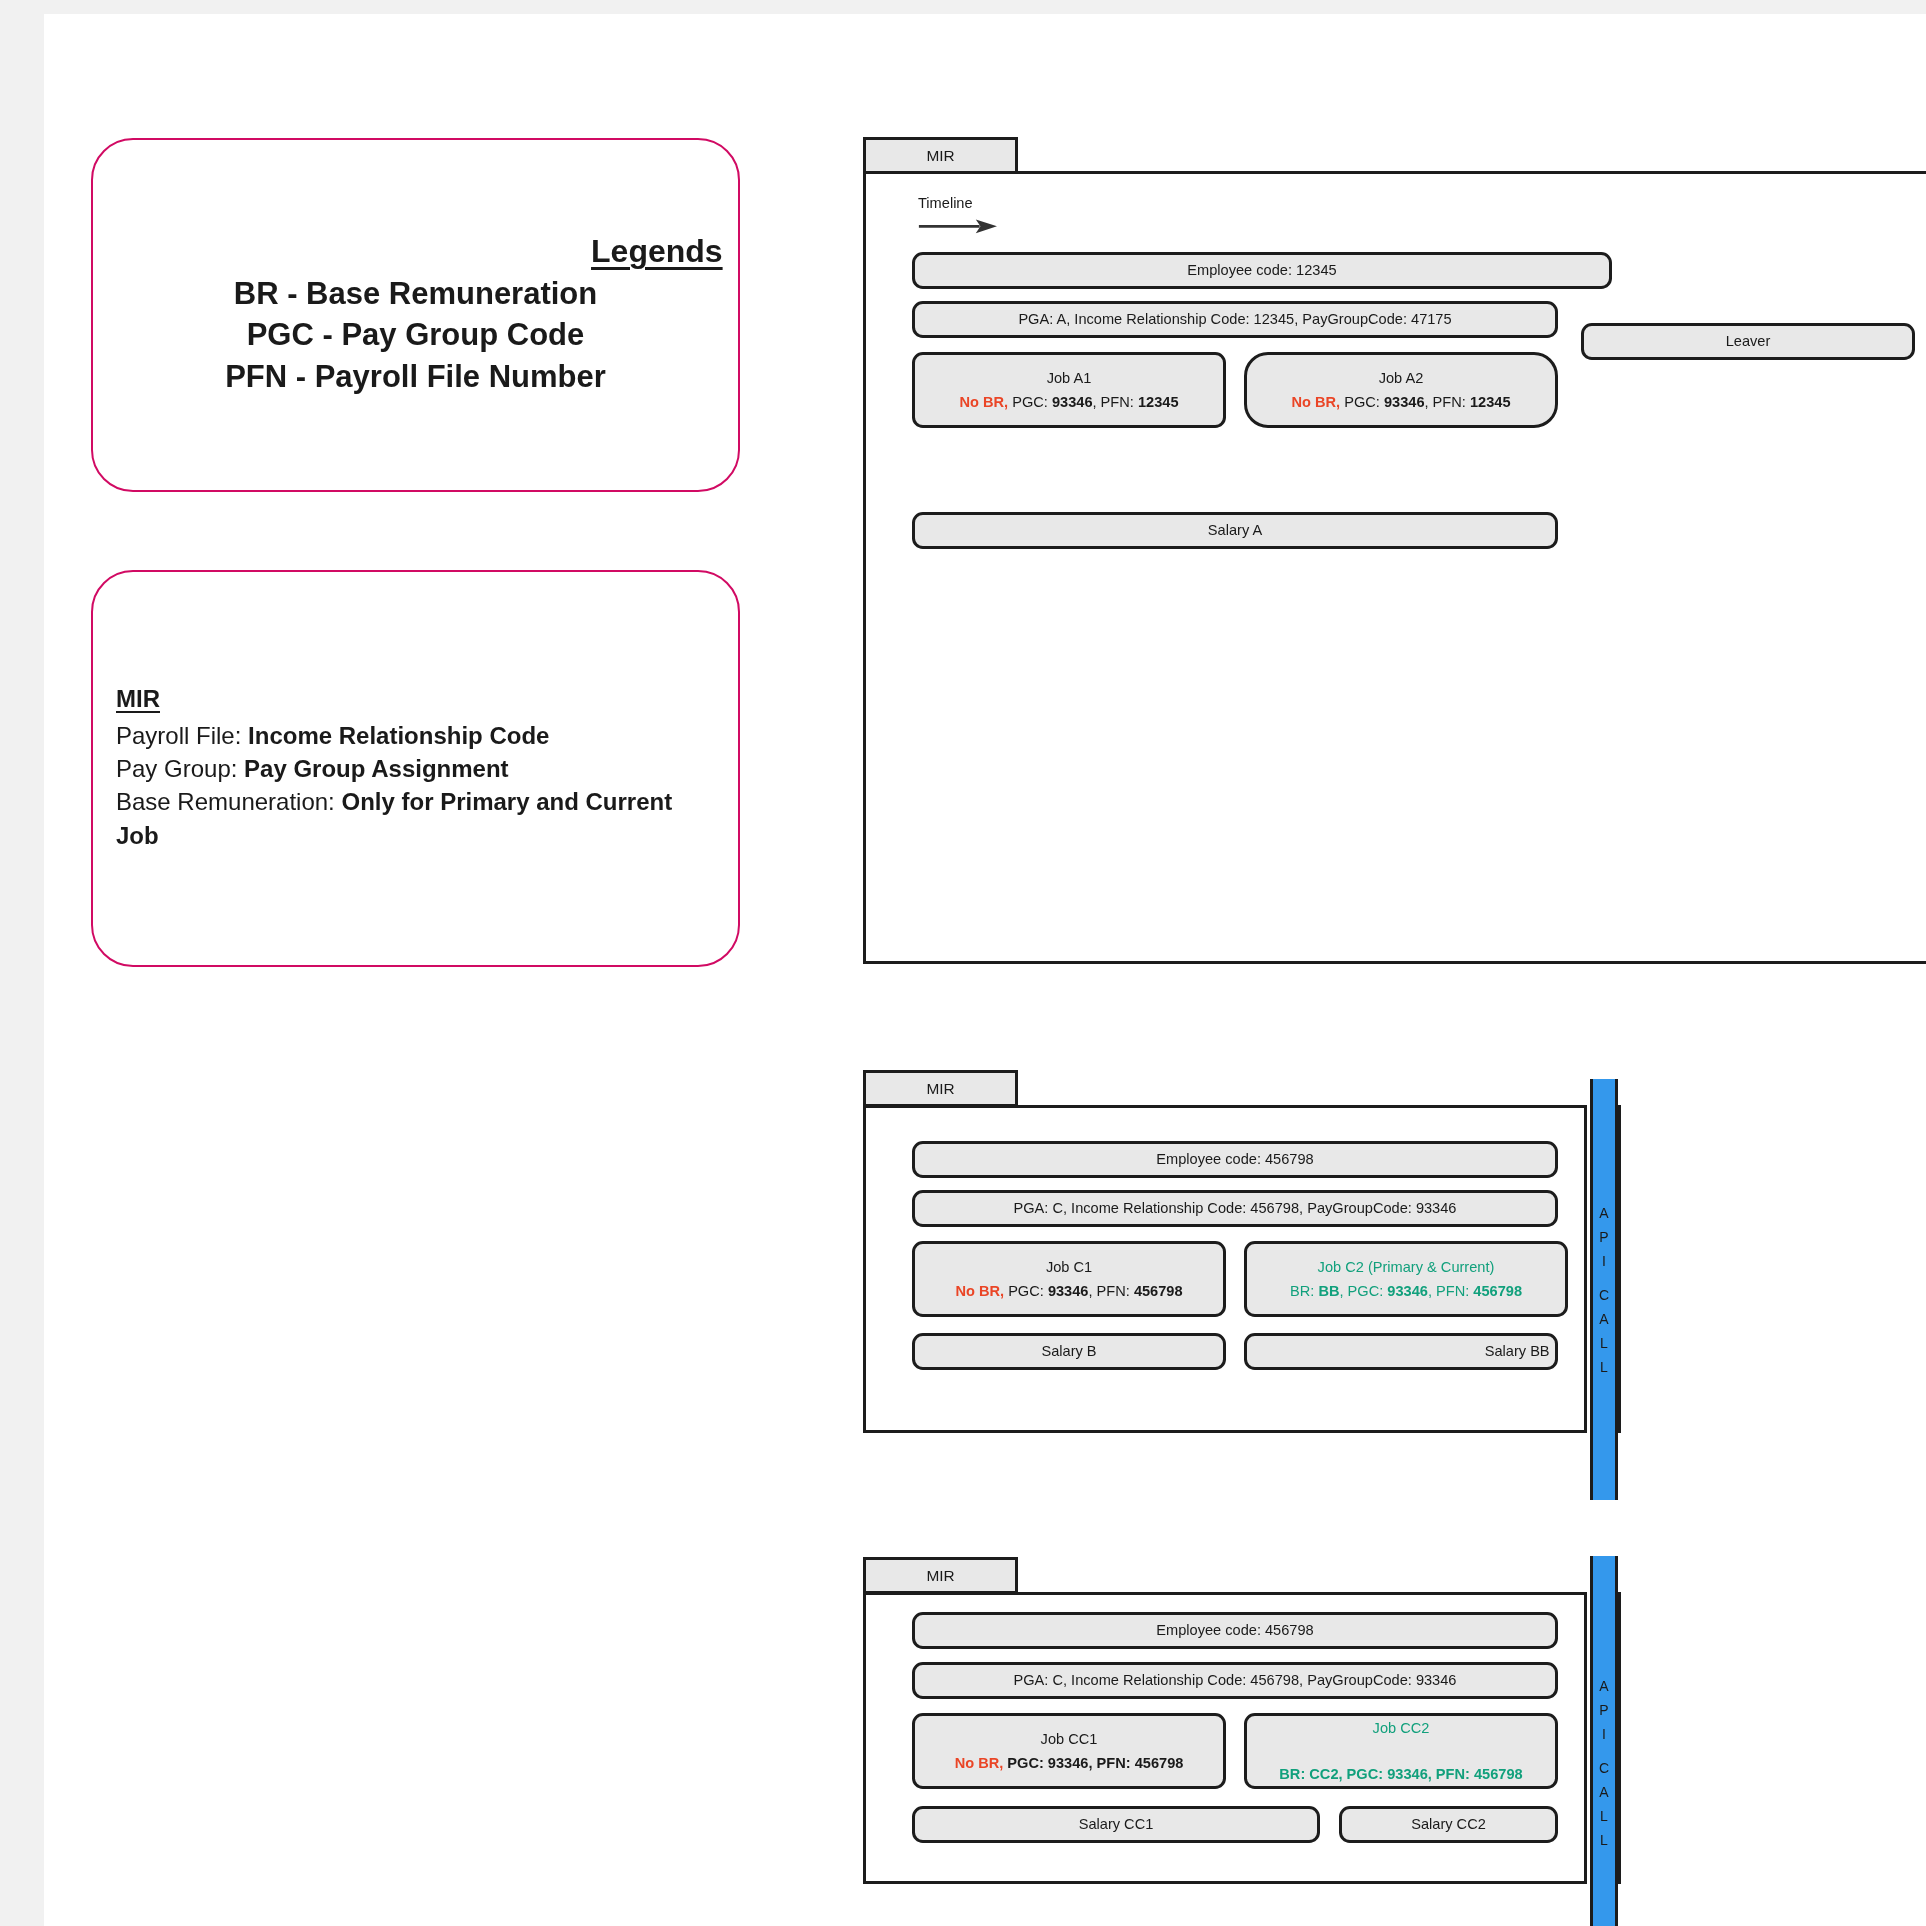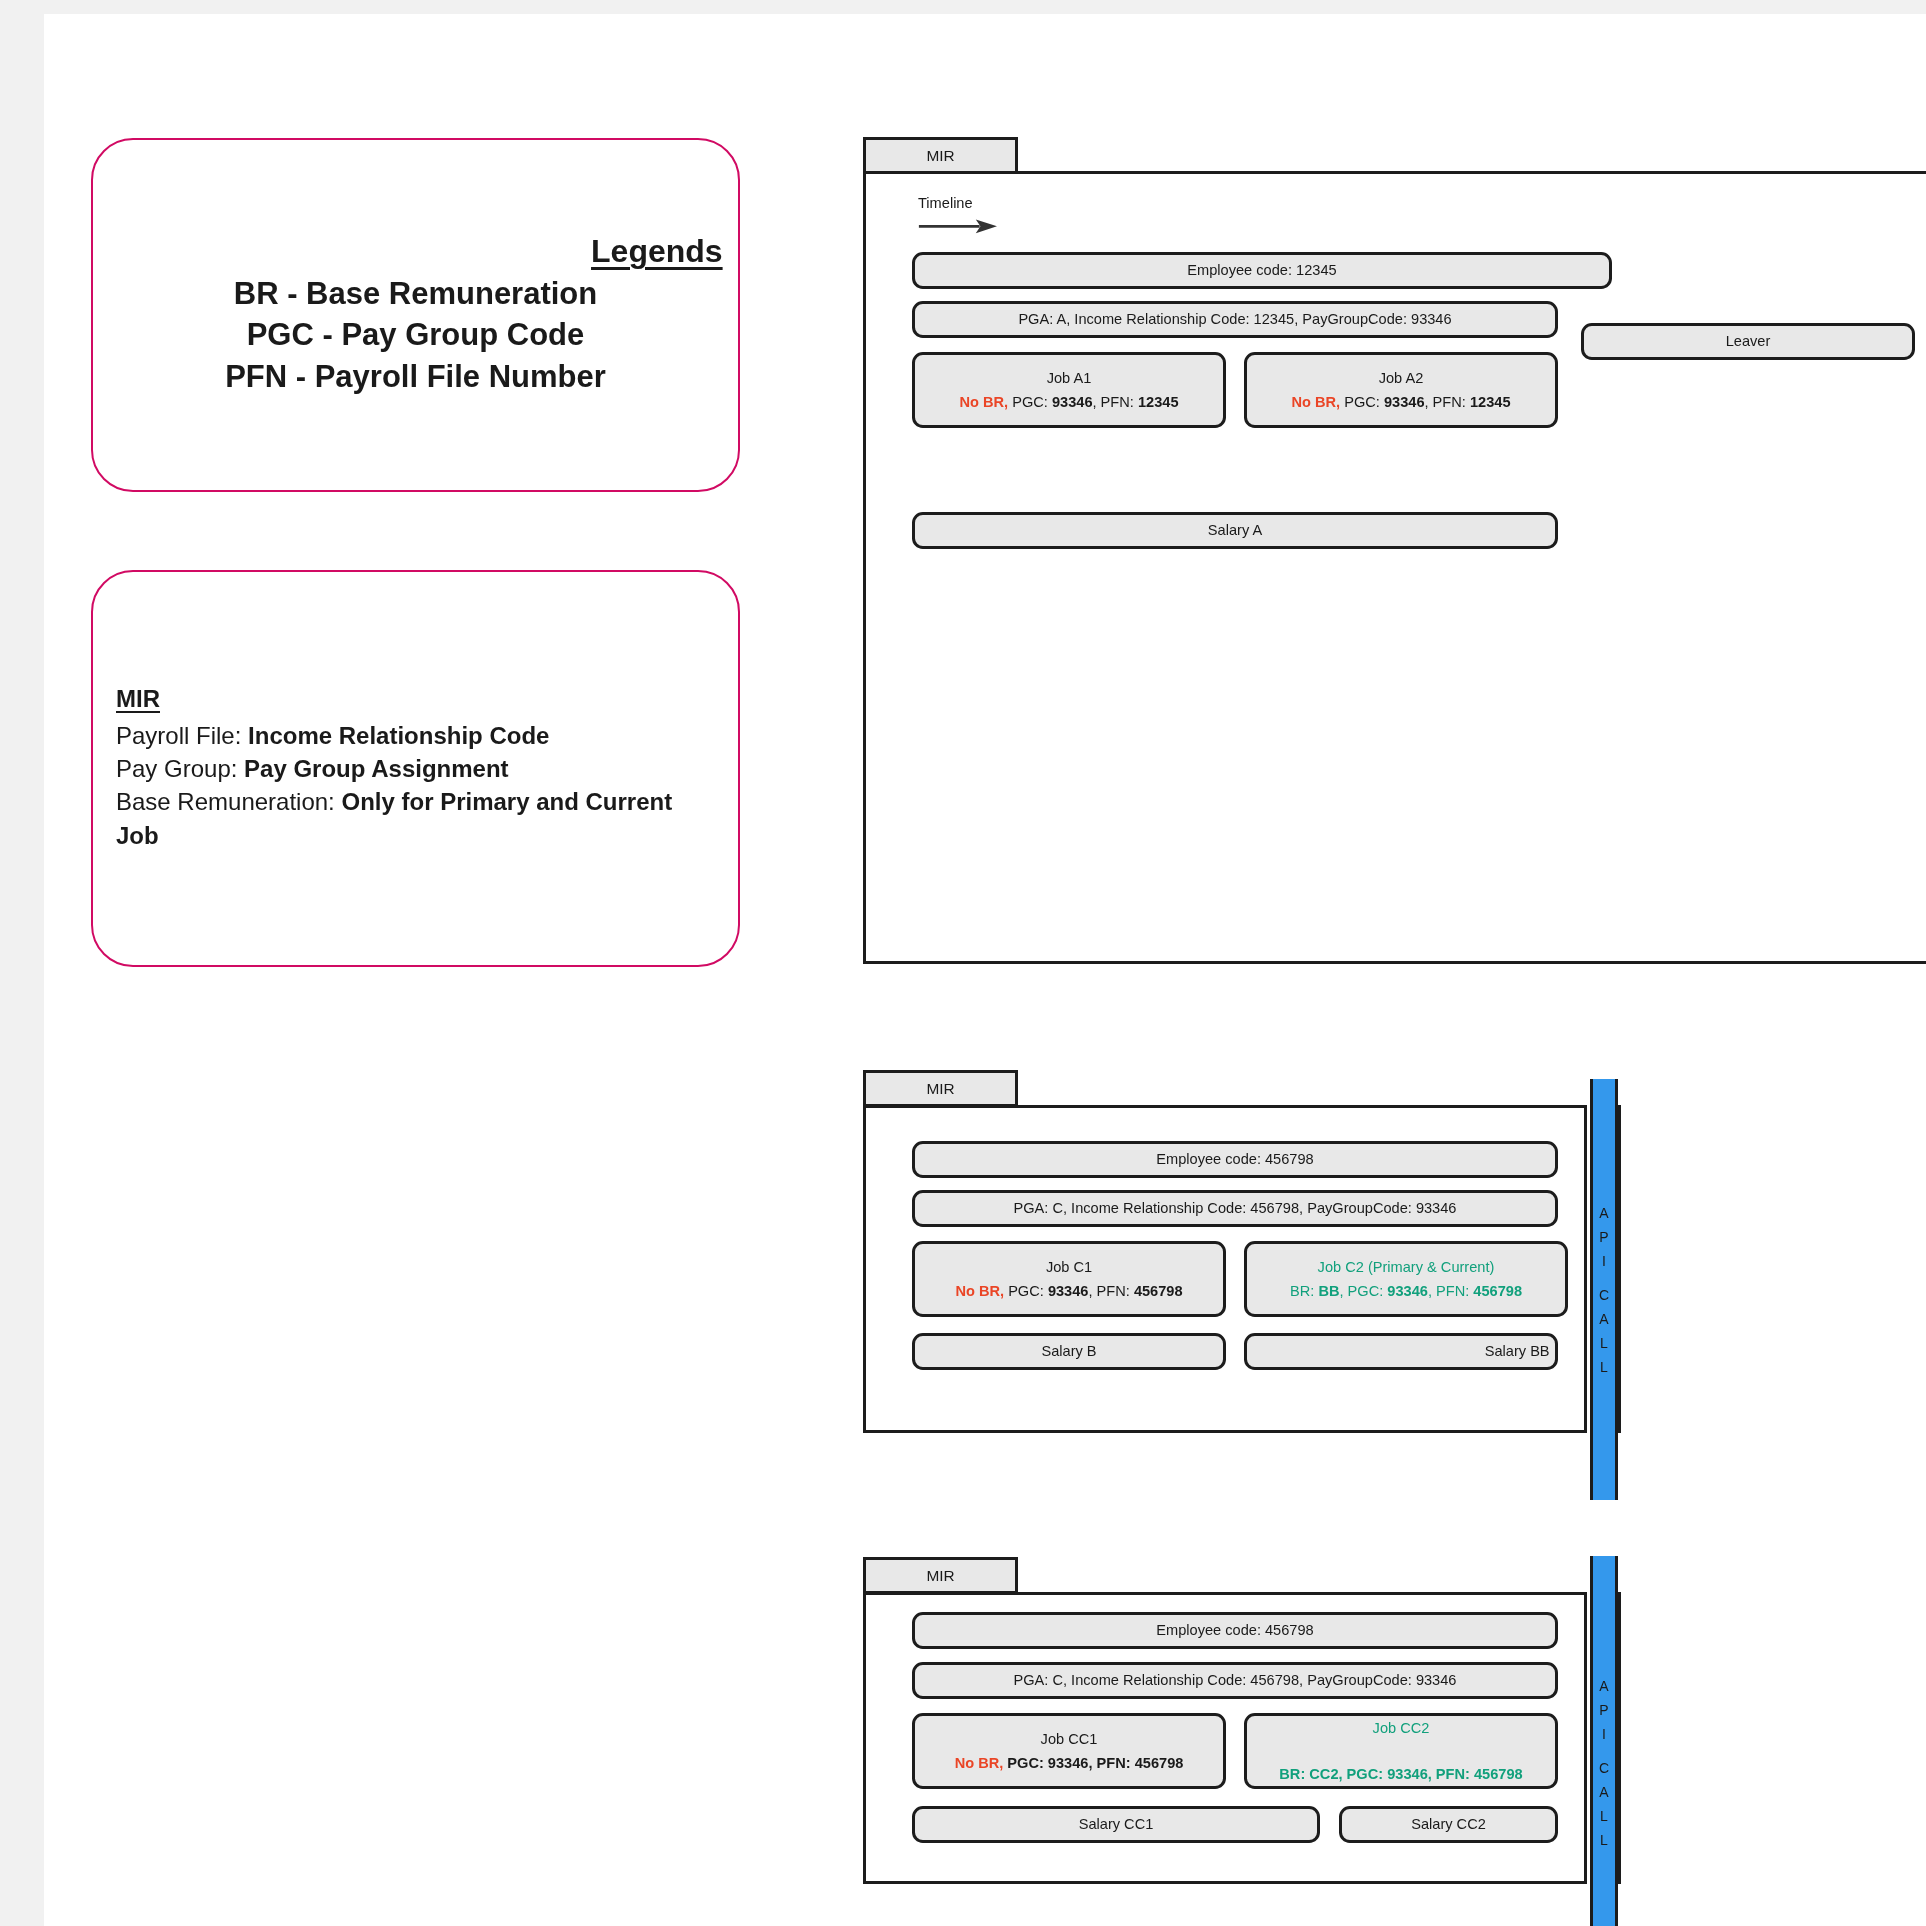--- a/index.html
+++ b/index.html
@@ -162,29 +162,29 @@
         <line x1="2" y1="32" x2="160" y2="32" stroke="#333" stroke-width="7"></line>
         <polygon points="150,14 205,32 150,50 162,32" fill="#333"></polygon>
       </svg>
     </div>
 
     <div class="node" style="left:868px; top:238px; width:700px; height:37px;">
       <span>Employee code: 12345</span>
     </div>
 
     <div class="node" style="left:868px; top:287px; width:646px; height:37px;">
-      <span>PGA: A, Income Relationship Code: 12345, PayGroupCode: 93346</span>
+      <span>PGA: A, Income Relationship Code: 12345, PayGroupCode: 47175</span>
     </div>
 
     <div class="node" style="left:868px; top:338px; width:314px; height:76px;">
       <span>Job A1</span>
       <span class="l2"><span class="red">No BR,</span><span> PGC: </span><b class="bk">93346</b><span>, PFN: </span><b class="bk">12345</b></span>
     </div>
 
-    <div class="node" style="left:1200px; top:338px; width:314px; height:76px;">
+    <div class="node" style="left:1200px; top:338px; width:314px; height:76px;border-radius:24px;">
       <span>Job A2</span>
       <span class="l2"><span class="red">No BR,</span><span> PGC: </span><b class="bk">93346</b><span>, PFN: </span><b class="bk">12345</b></span>
     </div>
 
     <div class="node" style="left:868px; top:498px; width:646px; height:37px;">
       <span>Salary A</span>
     </div>
 
     <div class="node" style="left:1537px; top:309px; width:334px; height:37px;">
       <span>Leaver</span>

